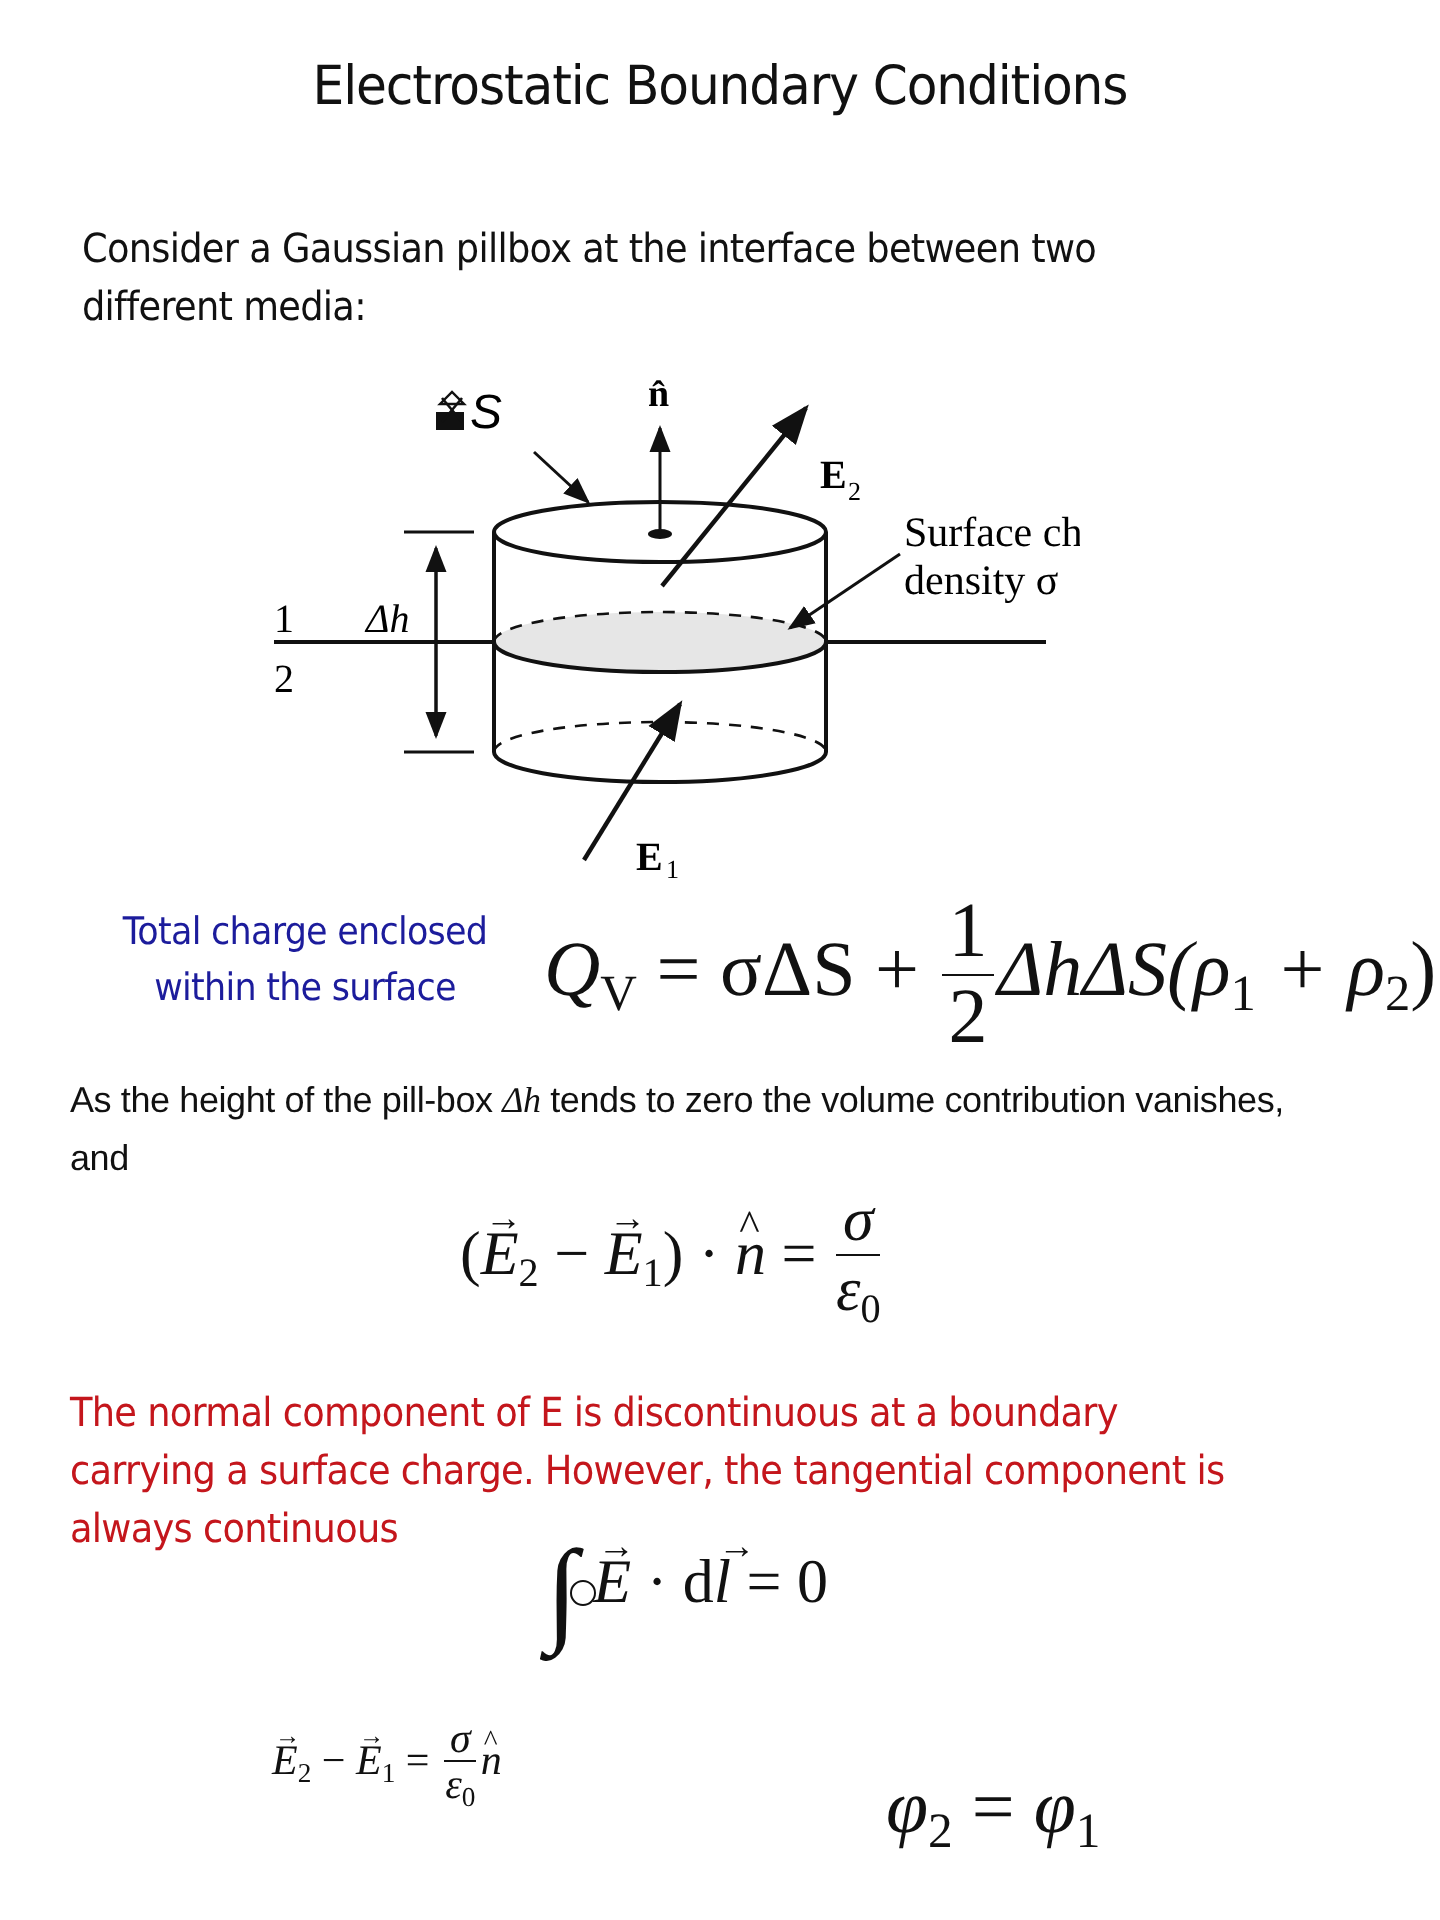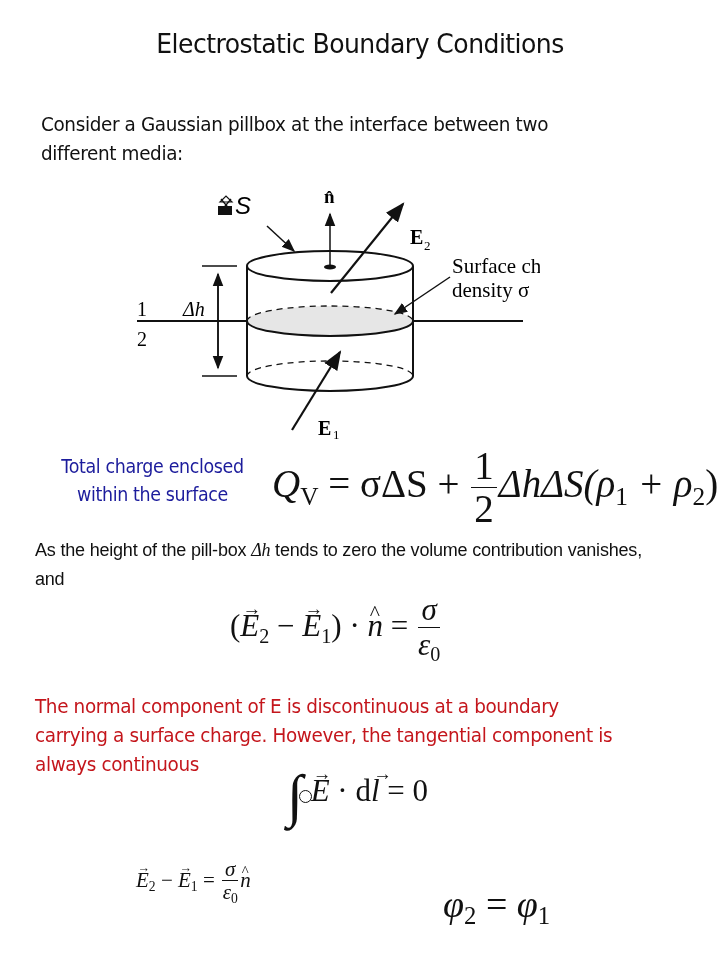--- a/index.html
+++ b/index.html
@@ -19,21 +19,21 @@
   .frac { display: inline-block; vertical-align: middle; text-align: center; margin: 0 2px; }
   .frac .num { display: block; border-bottom: 1.5px solid #111; padding: 0 3px; line-height: 1.05; }
   .frac .den { display: block; line-height: 1.1; }
   sub { font-size: 0.65em; font-style: normal; vertical-align: -0.3em; }
   .para2 { left: 35px; top: 536px; width: 640px; font-size: 18px; line-height: 29px;
            font-family: "Liberation Sans", sans-serif; letter-spacing: -0.2px; }
   .eq2 { left: 214px; top: 594px; font-size: 31px; white-space: nowrap; margin-left: 16px; }
   .red-note { left: 35px; top: 692px; width: 650px; color: #c4161c; font-size: 20px; line-height: 29px;
               font-family: "DejaVu Sans", sans-serif; letter-spacing: -0.4px;
               transform: scaleX(0.92); transform-origin: left top; }
-  .eq3 { left: 287px; top: 762px; font-size: 31px; white-space: nowrap; }
+  .eq3 { left: 273px; top: 762px; font-size: 31px; white-space: nowrap; }
   .eq4 { left: 136px; top: 858px; font-size: 21px; white-space: nowrap; }
   .eq5 { left: 443px; top: 882px; font-size: 38px; white-space: nowrap; }
   .vec { position: relative; display: inline-block; }
   .vec::before { content: "\2192"; position: absolute; left: 0.12em; top: -0.55em; font-size: 0.6em; font-style: normal; }
   .hat { position: relative; display: inline-block; }
   .hat::before { content: "\005E"; position: absolute; left: 0.1em; top: -0.35em; font-size: 0.7em; font-style: normal; }
   .bigint { font-size: 58px; vertical-align: -14px; font-style: normal; position: relative; display: inline-block; }
   .bigint::after { content: ""; position: absolute; left: 12px; top: 28px; width: 11px; height: 11px; border: 1.5px solid #111; border-radius: 50%; }
   svg text { font-family: "Liberation Serif", "DejaVu Serif", serif; }
 </style>

